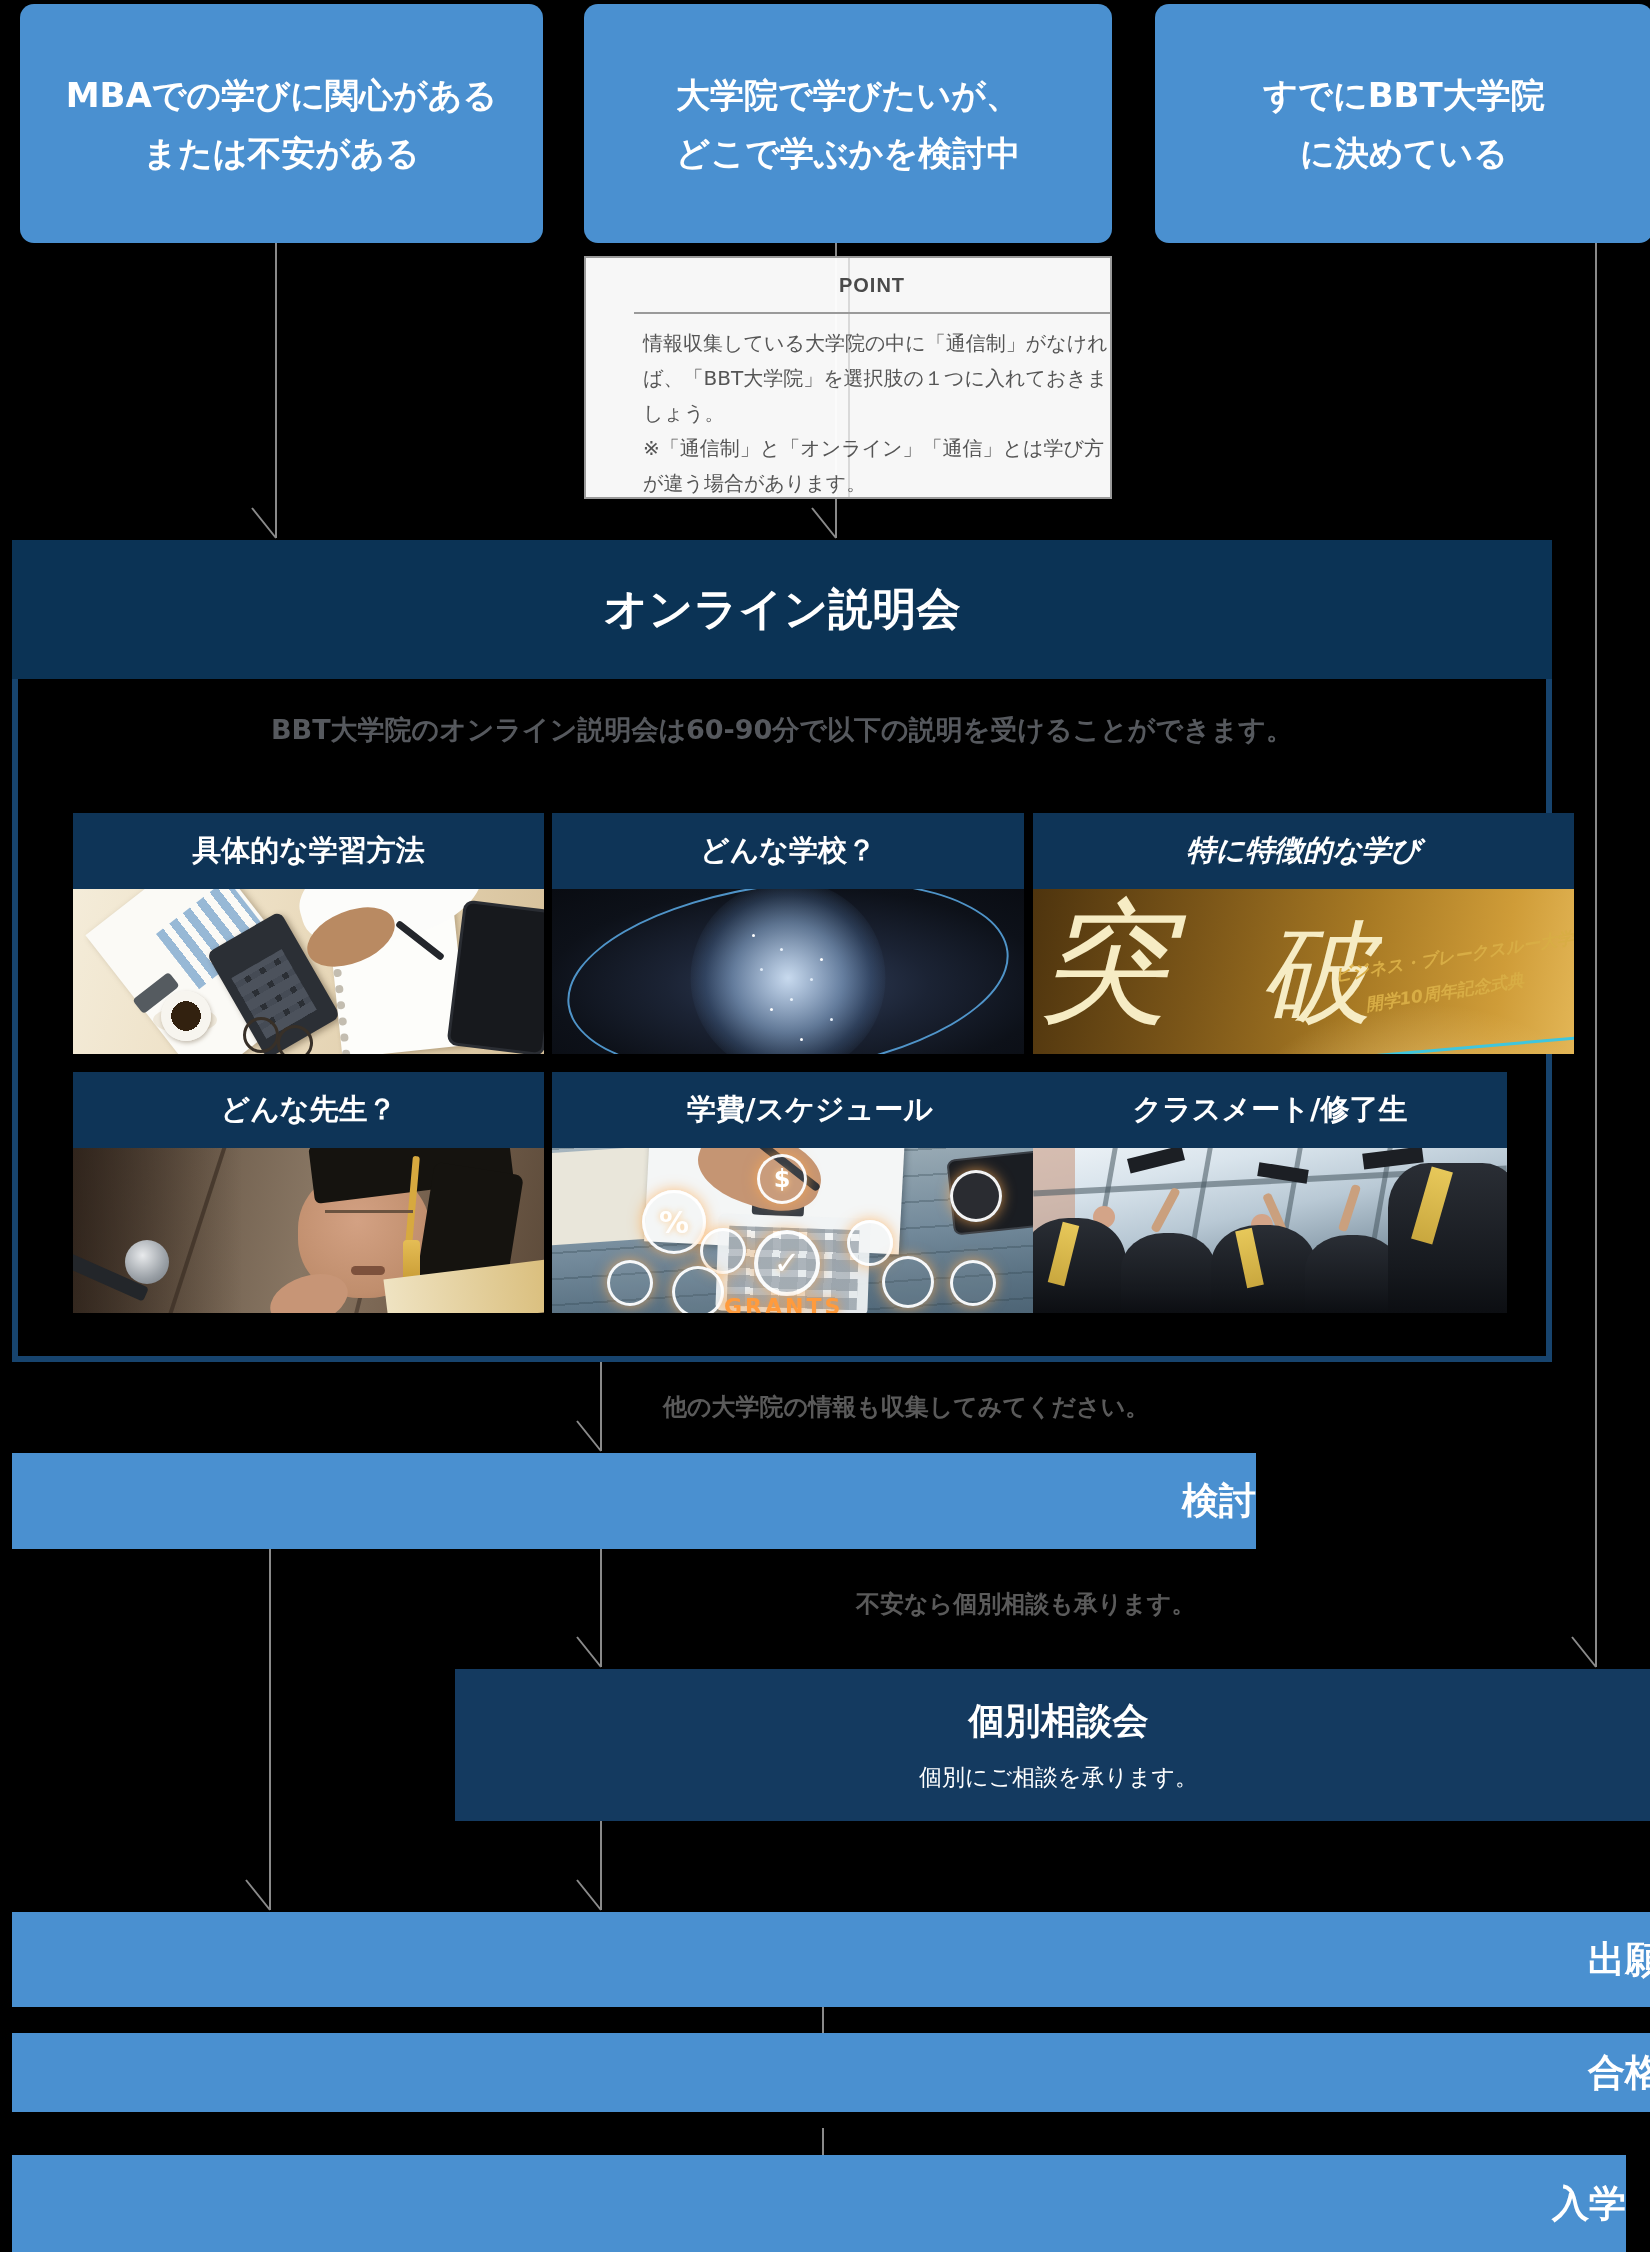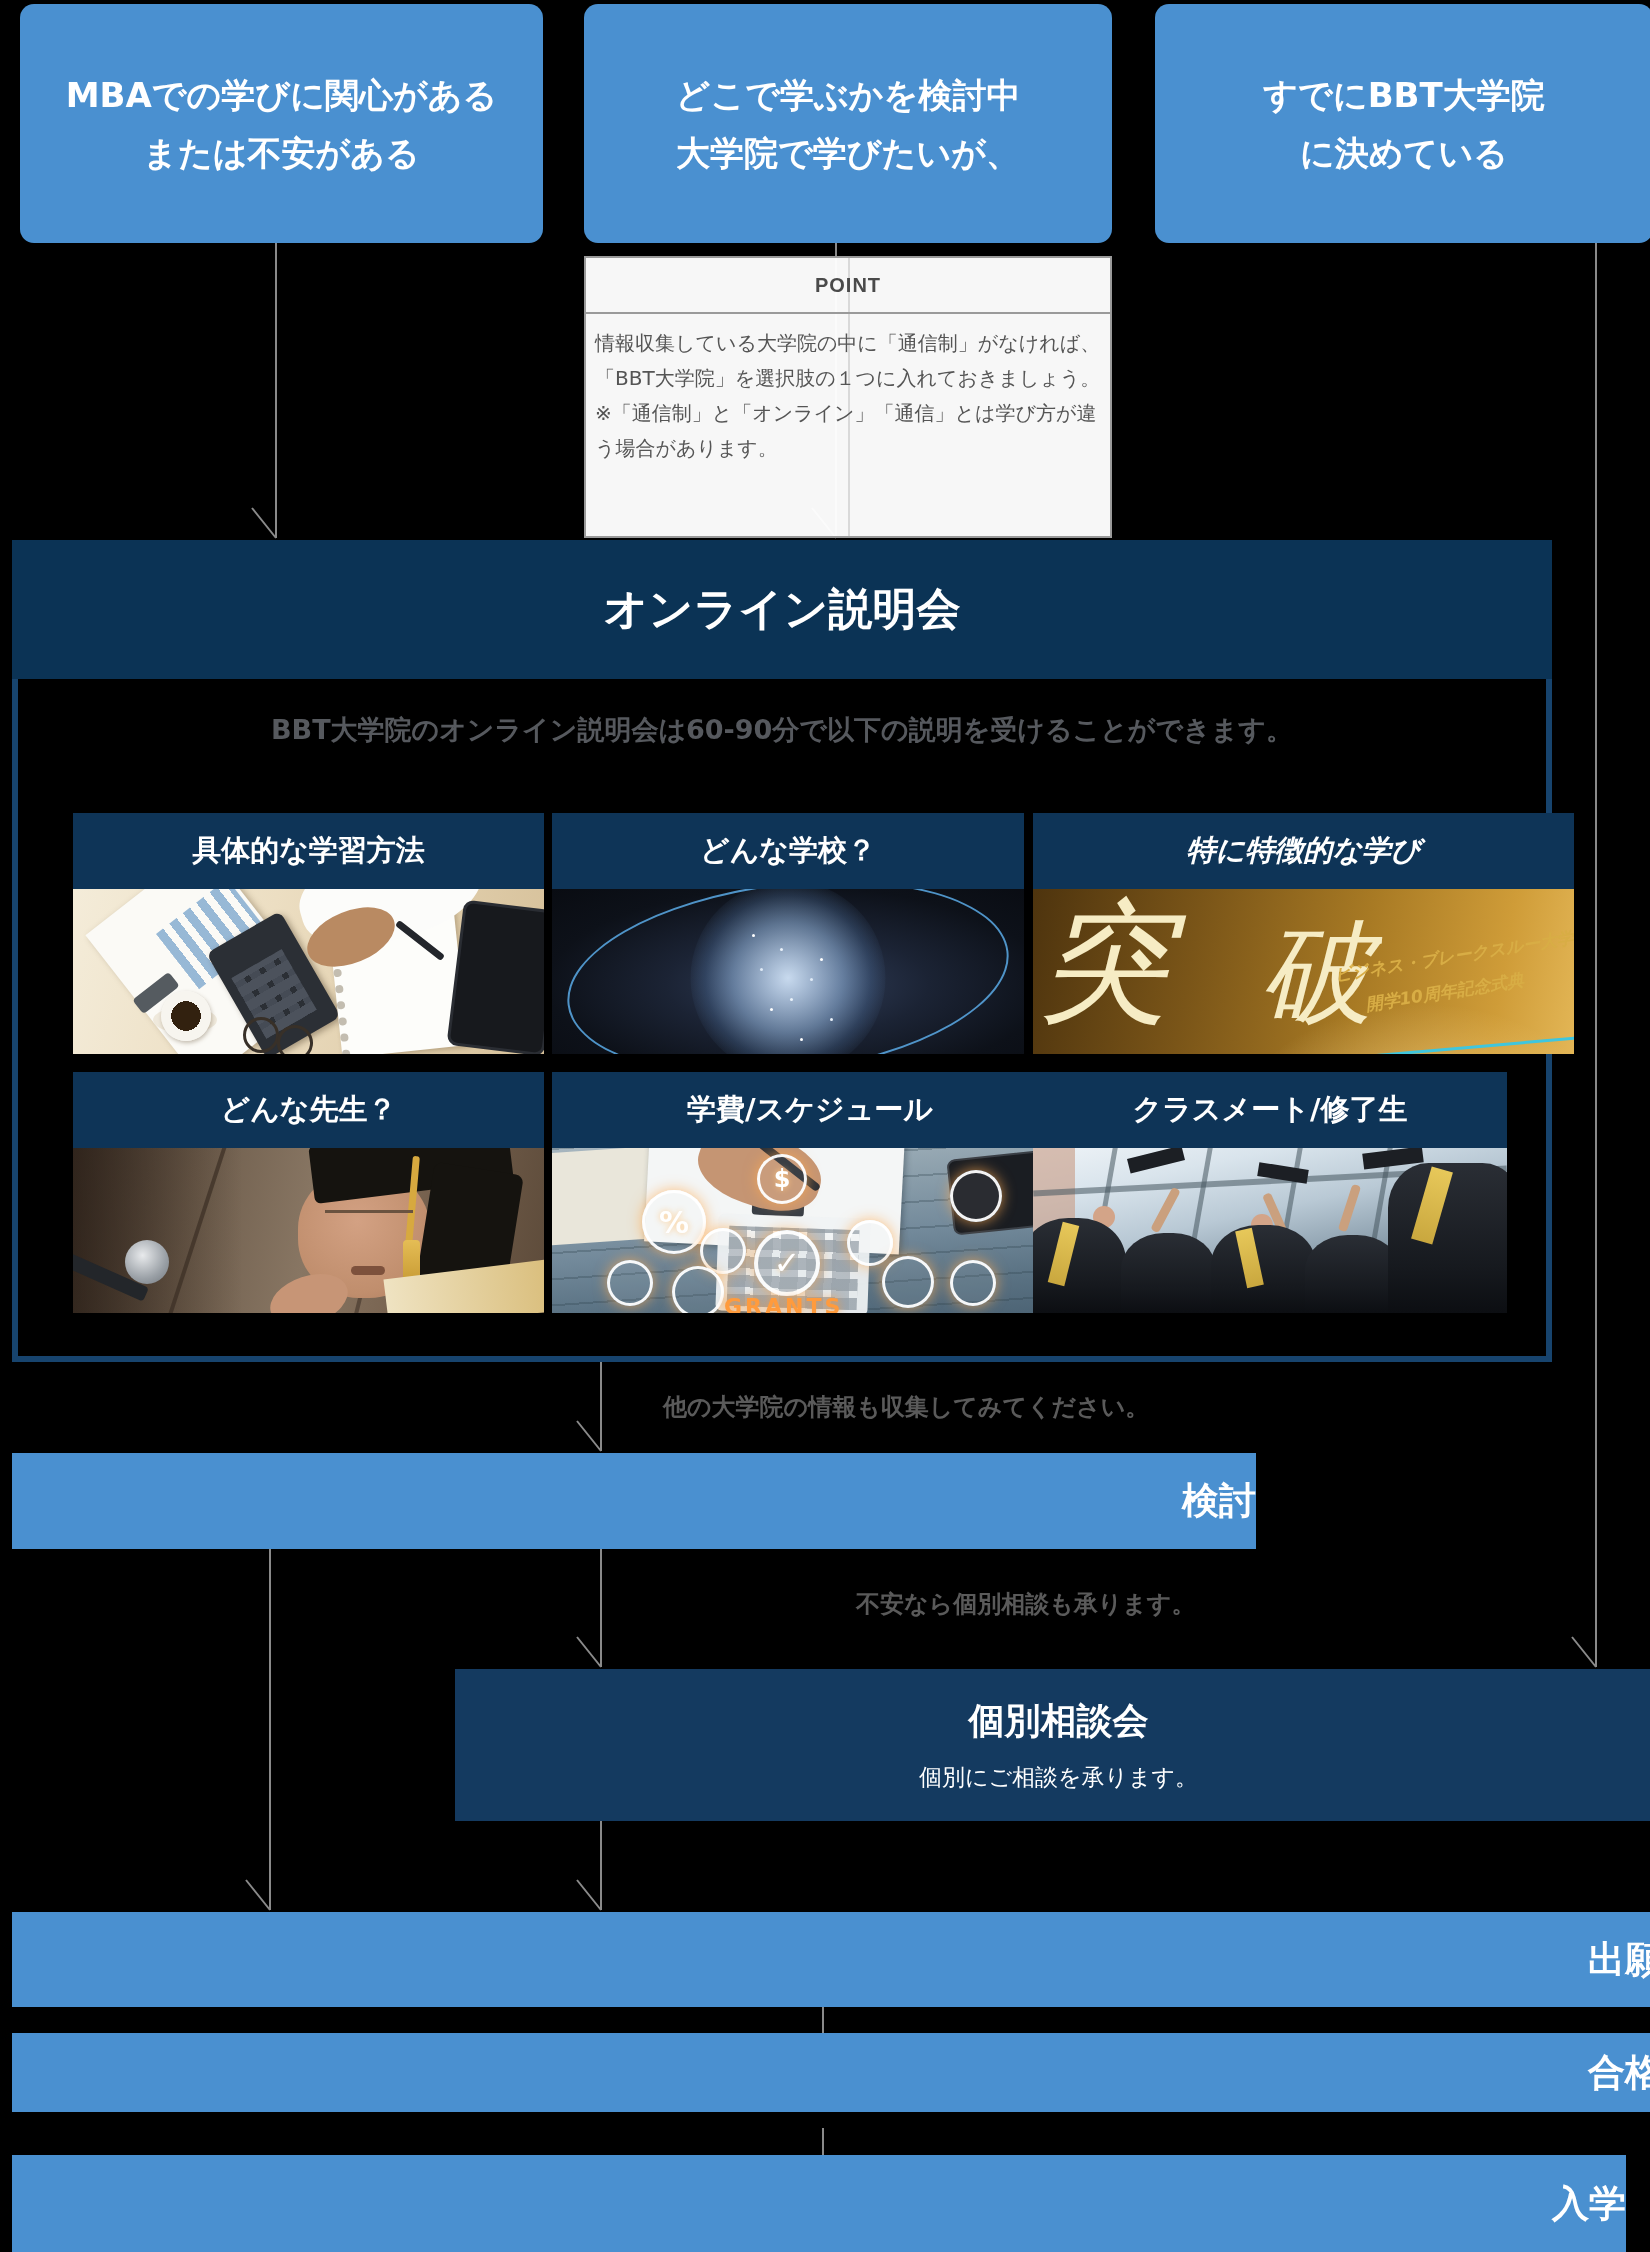--- a/index.html
+++ b/index.html
@@ -92,29 +92,29 @@
       <path d="M823 2007 V2033"></path>
       <path d="M823 2128 V2155"></path>
     </g>
   </svg>
 
   <div class="layer start-box" style="left:8px;top:4px;width:523px;height:239px;">
     <span>MBAでの学びに関心がある</span>
     <span>または不安がある</span>
   </div>
   <div class="layer start-box" style="left:572px;top:4px;width:528px;height:239px;">
+    <span>大学院で学びたいが、</span>
     <span>どこで学ぶかを検討中</span>
-    <span>大学院で学びたいが、</span>
   </div>
   <div class="layer start-box" style="left:1143px;top:4px;width:498px;height:239px;">
     <span>すでにBBT大学院</span>
     <span>に決めている</span>
   </div>
 
-  <div class="layer point-box" style="left:572px;top:256px;width:528px;height:282px;">
+  <div class="layer point-box" style="left:572px;top:256px;width:528px;height:243px;padding-left:48px;">
     <div class="point-thruline"></div>
     <div class="point-head">POINT</div>
     <div class="point-body">
       <span>情報収集している大学院の中に「通信制」がなければ、「BBT大学院」を選択肢の１つに入れておきましょう。</span><br>
       <span>※「通信制」と「オンライン」「通信」とは学び方が違う場合があります。</span>
     </div>
   </div>
 
   <div class="layer session-head" style="left:0;top:540px;width:1540px;height:139px;">
     <div class="session-title">オンライン説明会</div>

